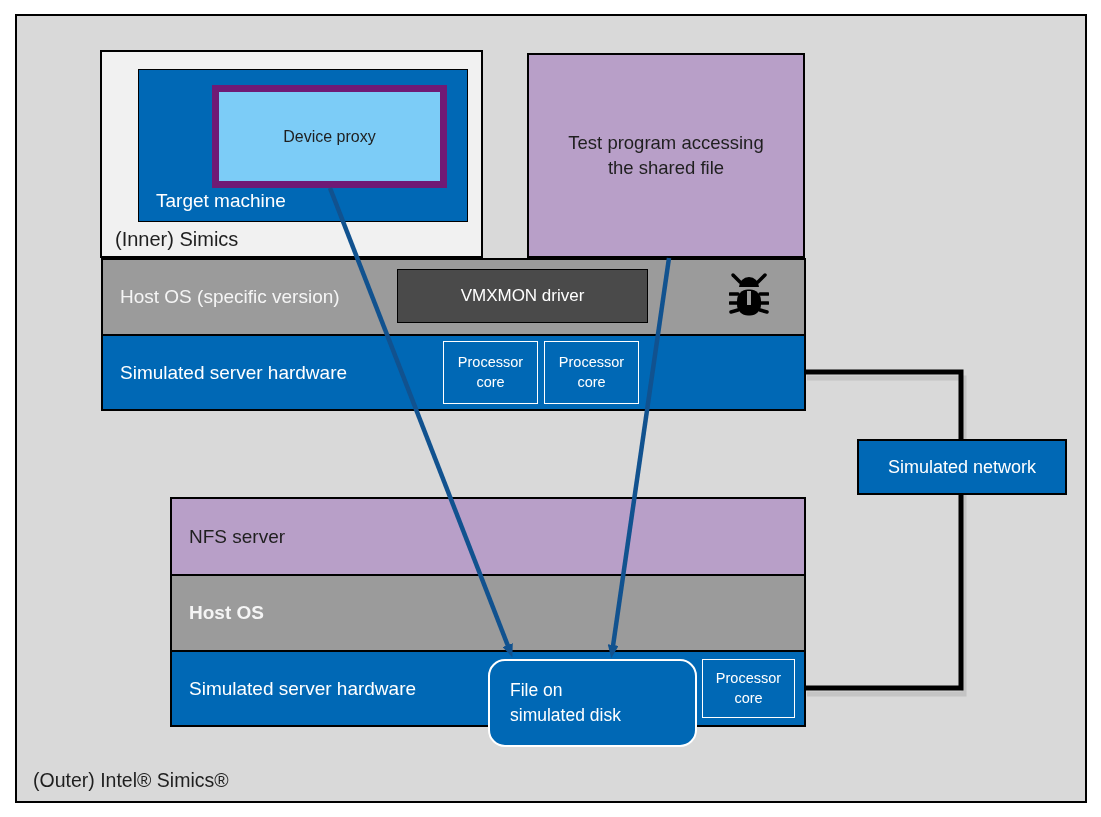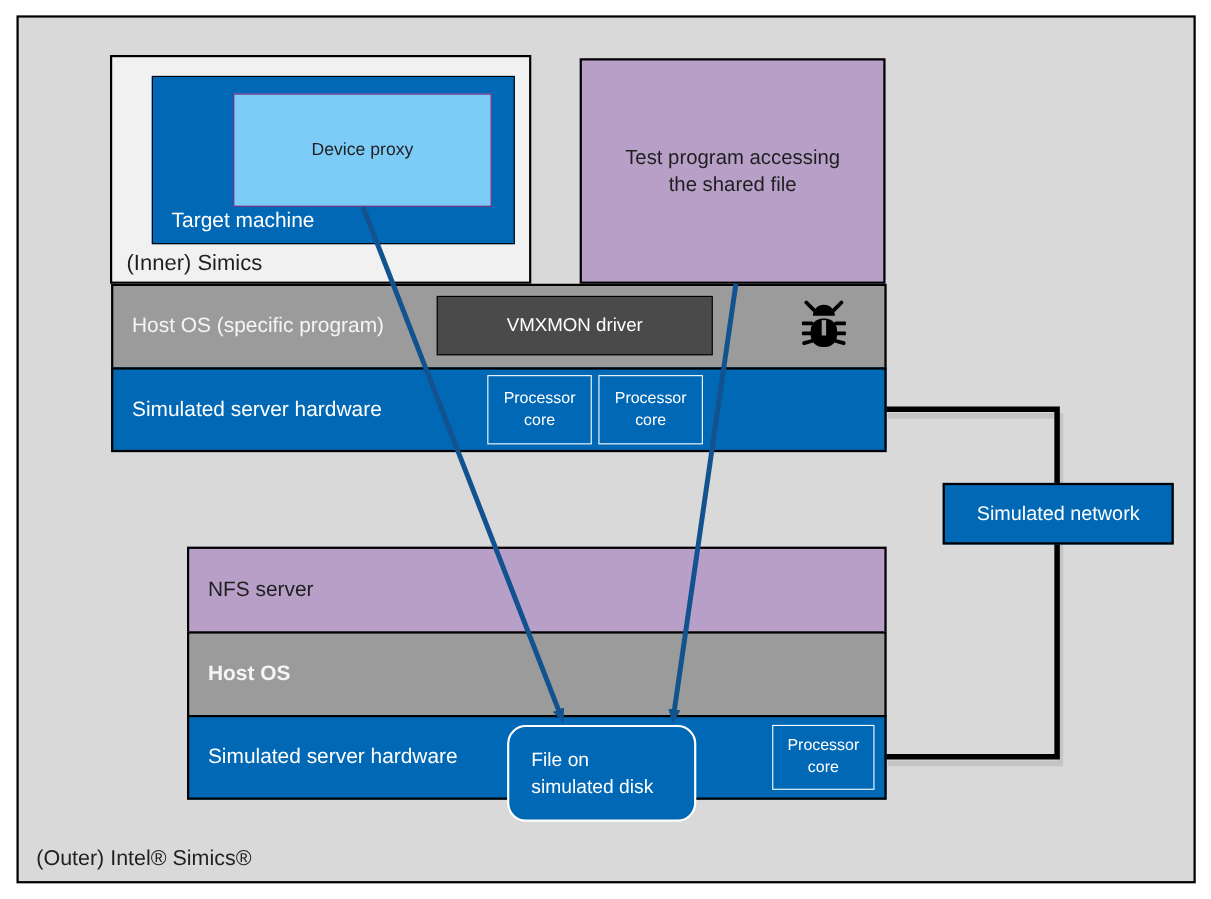--- a/index.html
+++ b/index.html
@@ -35,21 +35,21 @@
   .target-machine {
     left: 121px; top: 53px; width: 330px; height: 153px;
     background: #0068b5; border: 1px solid #000;
   }
   .target-machine-label {
     position: absolute; left: 17px; bottom: 9px;
     font-size: 19px; color: #ffffff; white-space: nowrap;
   }
   .device-proxy {
     left: 195px; top: 69px; width: 235px; height: 103px;
-    background: #7cccf7; border: 1px solid #701a75;
+    background: #7cccf7; border: 7px solid #701a75;
     display: flex; align-items: center; justify-content: center;
     font-size: 16px; color: #1f1f1f;
   }
 
   
   .test-program {
     left: 510px; top: 37px; width: 278px; height: 205px;
     background: #b89fc8; border: 2px solid #000;
     display: flex; align-items: center; justify-content: center;
     text-align: center; font-size: 18.5px; color: #1f1f1f;
@@ -102,21 +102,21 @@
   .host-os-lower {
     left: 153px; top: 558px; width: 636px; height: 78px;
     background: #9b9b9b;
     font-weight: bold;
   }
   .hw-lower {
     left: 153px; top: 634px; width: 636px; height: 77px;
     background: #0068b5;
   }
   .file-box {
-    left: 444px; top: 643px; width: 172px; height: 88px;
+    left: 471px; top: 643px; width: 209px; height: 88px;
     background: #0068b5; border: 2px solid #ffffff; border-radius: 17px;
     display: flex; align-items: center;
     font-size: 17.5px; color: #ffffff;
     white-space: pre-line; line-height: 1.45;
     padding-left: 20px; z-index: 3;
   }
   .core-3 { left: 685px; top: 643px; width: 93px; height: 59px; }
 
   .outer-label {
     position: absolute; left: 16px; bottom: 9px;
@@ -147,21 +147,21 @@
     <div class="abs device-proxy z2">
       <span>Device proxy</span>
     </div>
 
     <div class="abs test-program z2">
       <span>Test program accessing
 the shared file</span>
     </div>
 
     <div class="abs bar host-os-upper z2">
-      <span class="bar-label">Host OS (specific program)</span>
+      <span class="bar-label">Host OS (specific version)</span>
     </div>
     <div class="abs vmxmon z2">
       <span>VMXMON driver</span>
     </div>
     <svg class="abs bug z2" viewBox="0 0 40 46">
       <line x1="11" y1="10" x2="4" y2="3" stroke="#000" stroke-width="3.5" stroke-linecap="round"></line>
       <line x1="29" y1="10" x2="36" y2="3" stroke="#000" stroke-width="3.5" stroke-linecap="round"></line>
       <path d="M 10 15 A 10 10 0 0 1 30 15 Z" fill="#000"></path>
       <line x1="1" y1="22" x2="9" y2="22" stroke="#000" stroke-width="3.5" stroke-linecap="round"></line>
       <line x1="1" y1="31" x2="9" y2="31" stroke="#000" stroke-width="3.5" stroke-linecap="round"></line>

